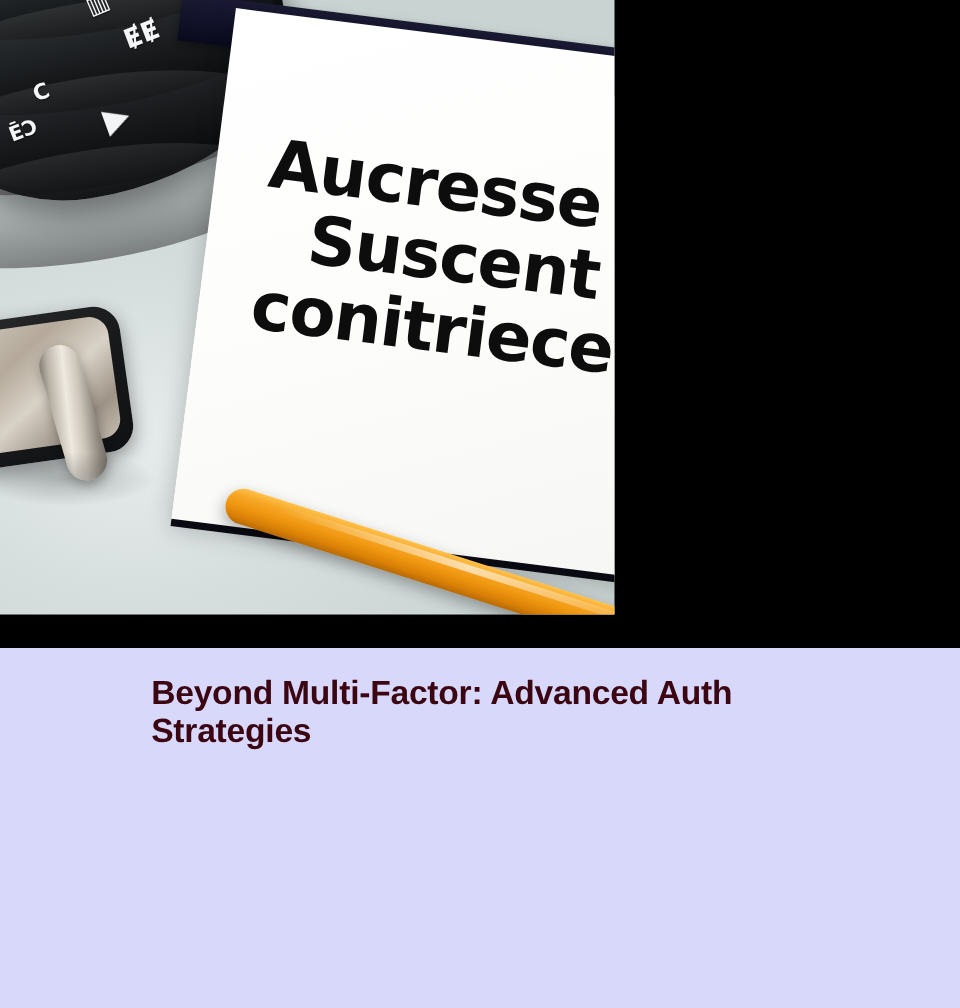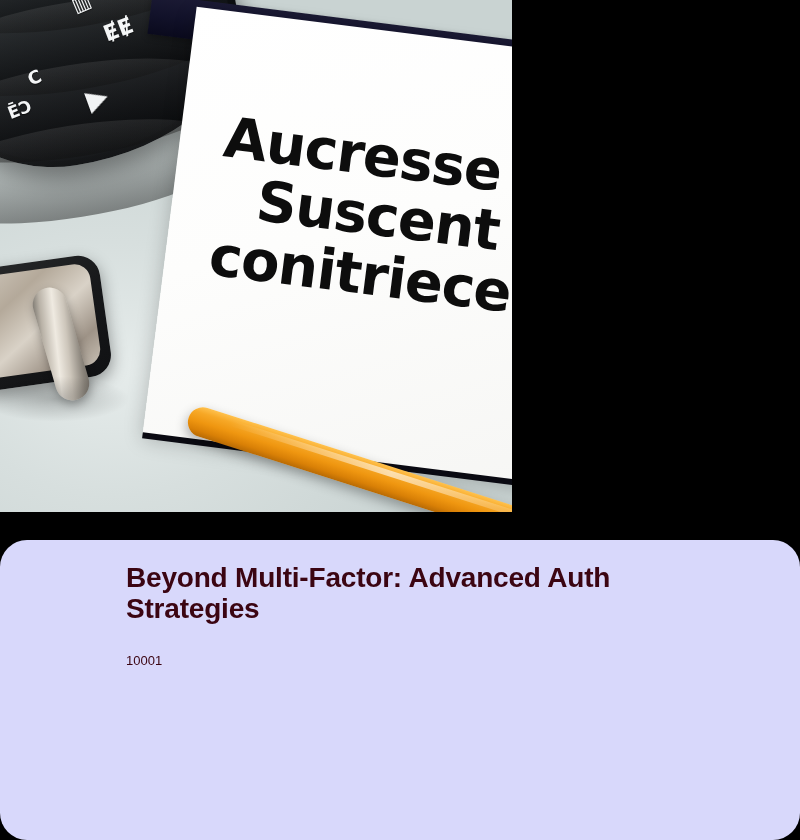--- a/index.html
+++ b/index.html
@@ -207,21 +207,20 @@
     background: linear-gradient(90deg, rgba(255,255,255,0), rgba(255,255,255,.62), rgba(255,255,255,0));
   }
 
   
   .info-panel {
     position: absolute;
     left: 0; top: 540px;
     width: 800px;
     height: 300px;
     background: #d8d8fb;
-    border-radius: 27px;
   }
 
   .info-inner {
     position: absolute;
     left: 126px; top: 22px;
     width: 600px;
   }
 
   .post-title {
     margin: 0;
@@ -311,20 +310,19 @@
     </div>
   </div>
 
   <div class="info-panel">
     <div class="info-inner">
 
       <h1 class="post-title">Beyond Multi-Factor: Advanced Auth Strategies</h1>
 
 
       <div class="contact-block">
-        <div class="contact-line">10001</div>
       </div>
 
 
     </div>
   </div>
 
 </div>
 
 </body></html>

